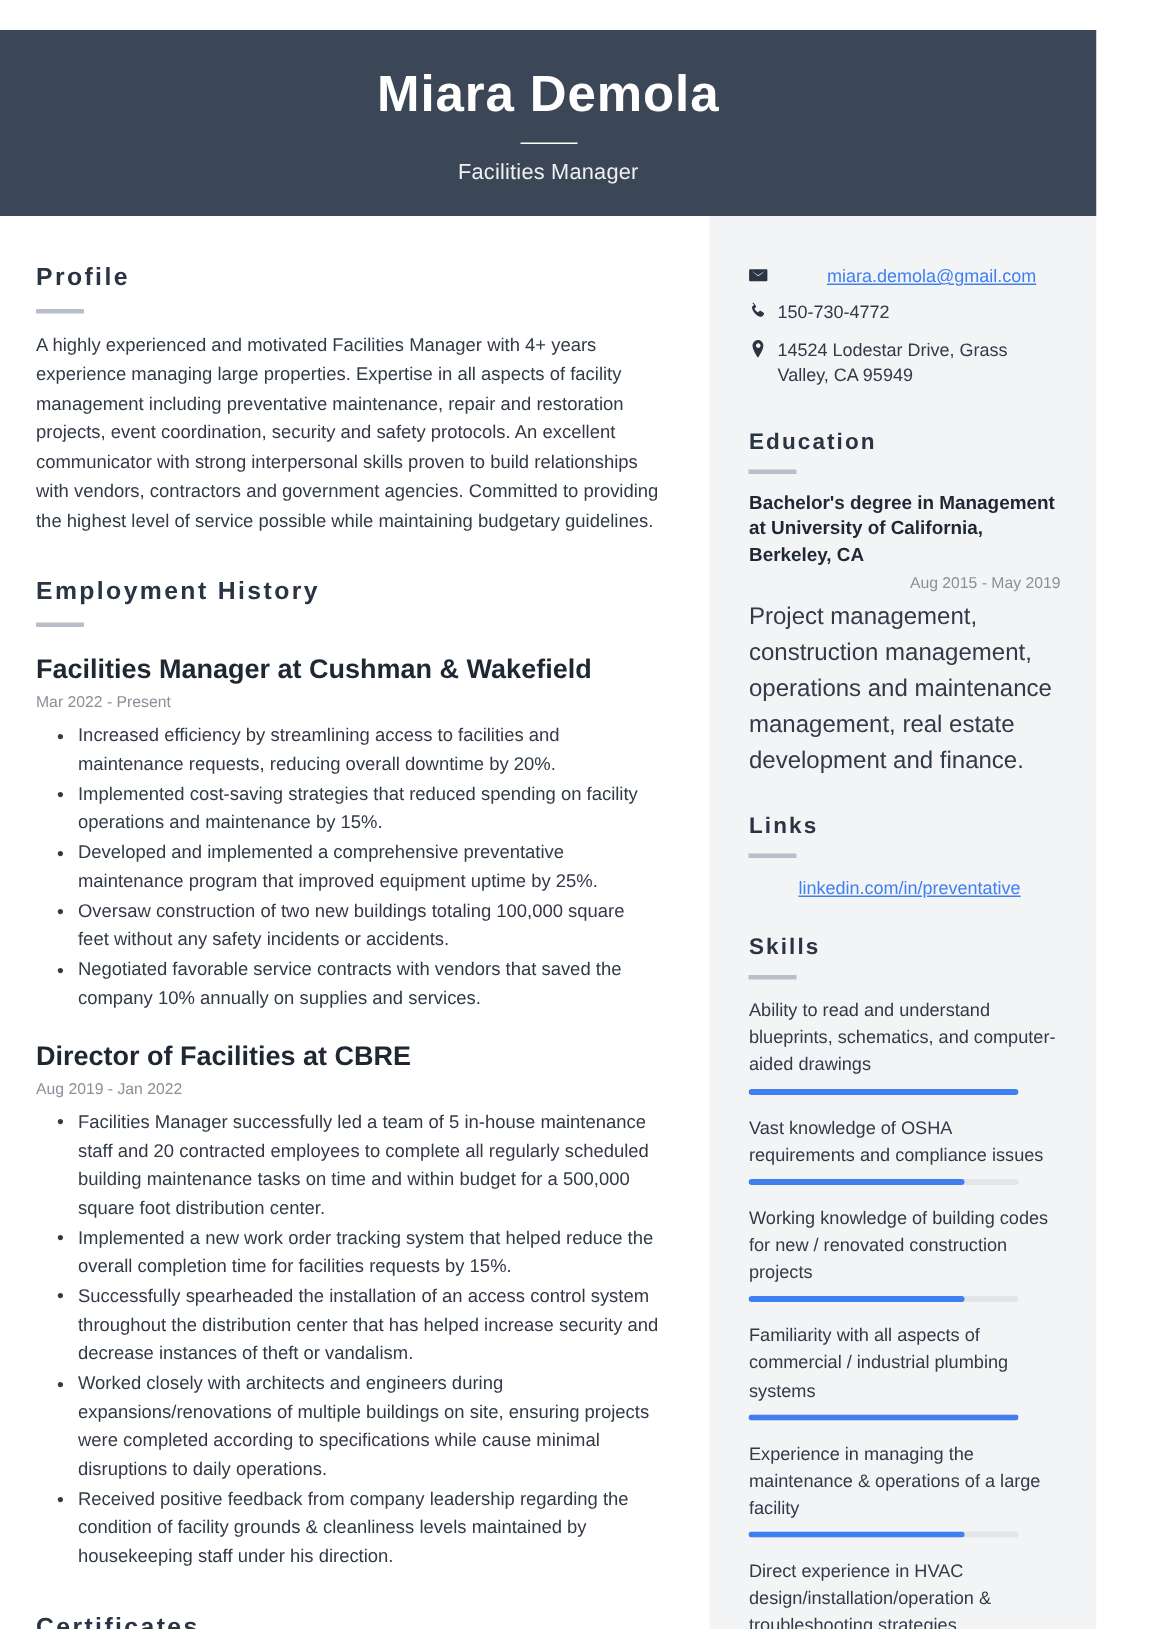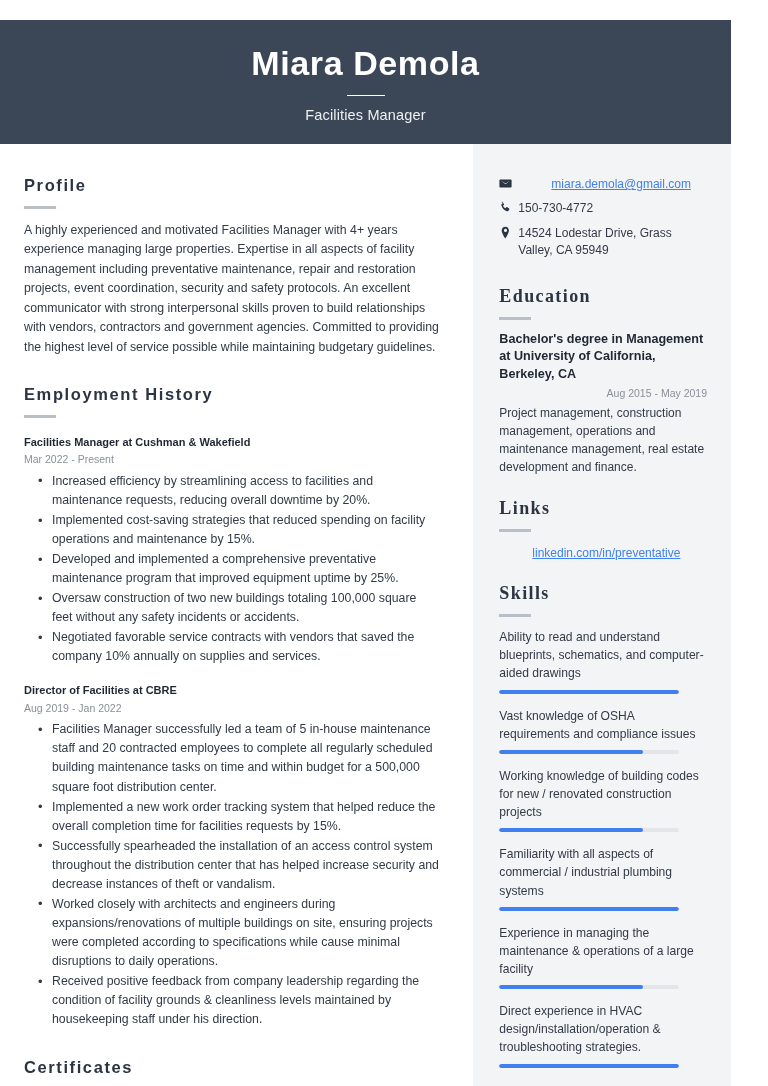--- a/index.html
+++ b/index.html
@@ -80,21 +80,21 @@
   
   .section { margin-bottom: 0; }
 
   .section-heading {
     font-size: 16.5px;
     font-weight: bold;
     color: #2b3442;
     letter-spacing: 1.6px;
   }
 
-  .side .section-heading { font-size: 18px; letter-spacing: 1.4px; font-family: Liberation Serif, serif; }
+  .side .section-heading { font-size: 15px; letter-spacing: 1.4px; }
 
   .section-rule {
     width: 32px;
     height: 3px;
     background: #b9bfc9;
     margin: 11px 0 12px 0;
   }
 
   .side .section-rule { margin: 10px 0 11px 0; }
 
@@ -102,21 +102,21 @@
   .profile-text {
     font-size: 12.3px;
     line-height: 1.58;
     color: #323a47;
   }
 
   .entry { margin-top: 17px; }
   .entry:first-of-type { margin-top: 0; }
 
   .entry-title {
-    font-size: 11px;
+    font-size: 18px;
     font-weight: bold;
     color: #1f2733;
     line-height: 1.3;
   }
 
   .entry-date {
     font-size: 10.5px;
     color: #8a9099;
     margin-top: 3px;
     line-height: 1.4;
@@ -189,21 +189,21 @@
   }
 
   .edu-date {
     font-size: 10.5px;
     color: #8a9099;
     margin-top: 3px;
     text-align: right;
   }
 
   .edu-desc {
-    font-size: 12px;
+    font-size: 16px;
     line-height: 1.5;
     color: #323a47;
     margin-top: 5px;
   }
 
   .links-body { margin-bottom: 0; }
 
   
   .skill { margin-bottom: 13px; }
 

